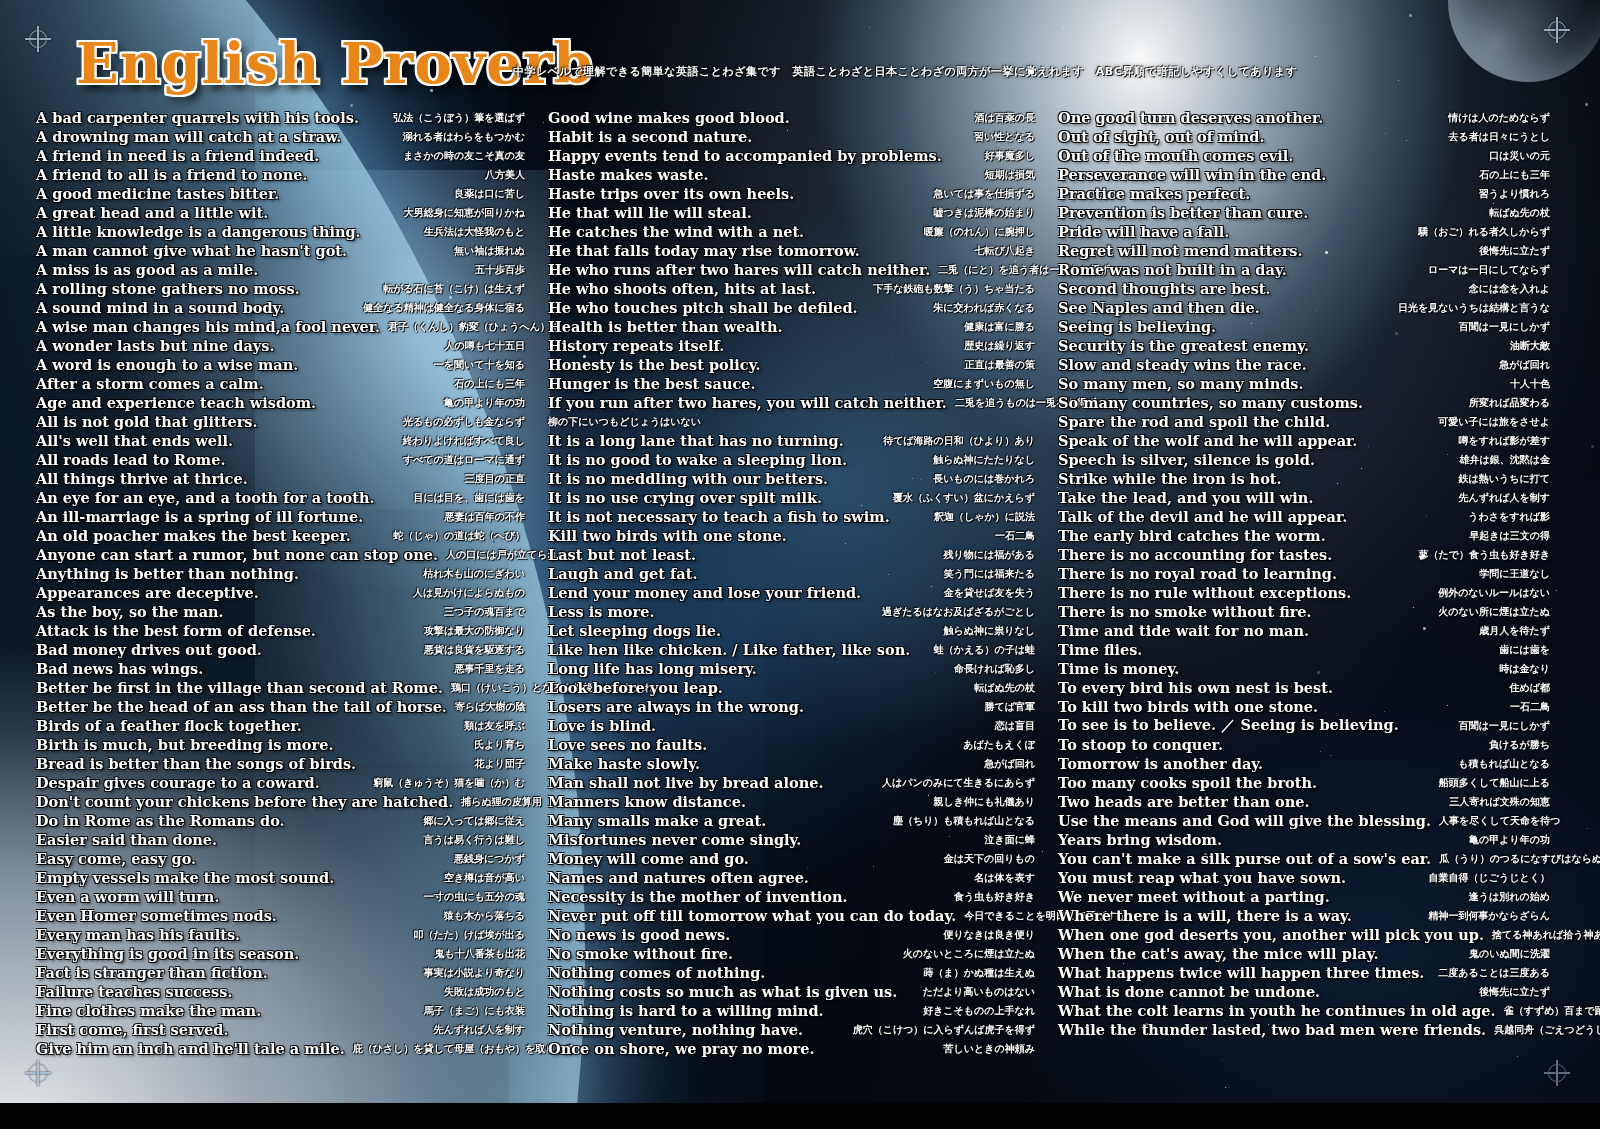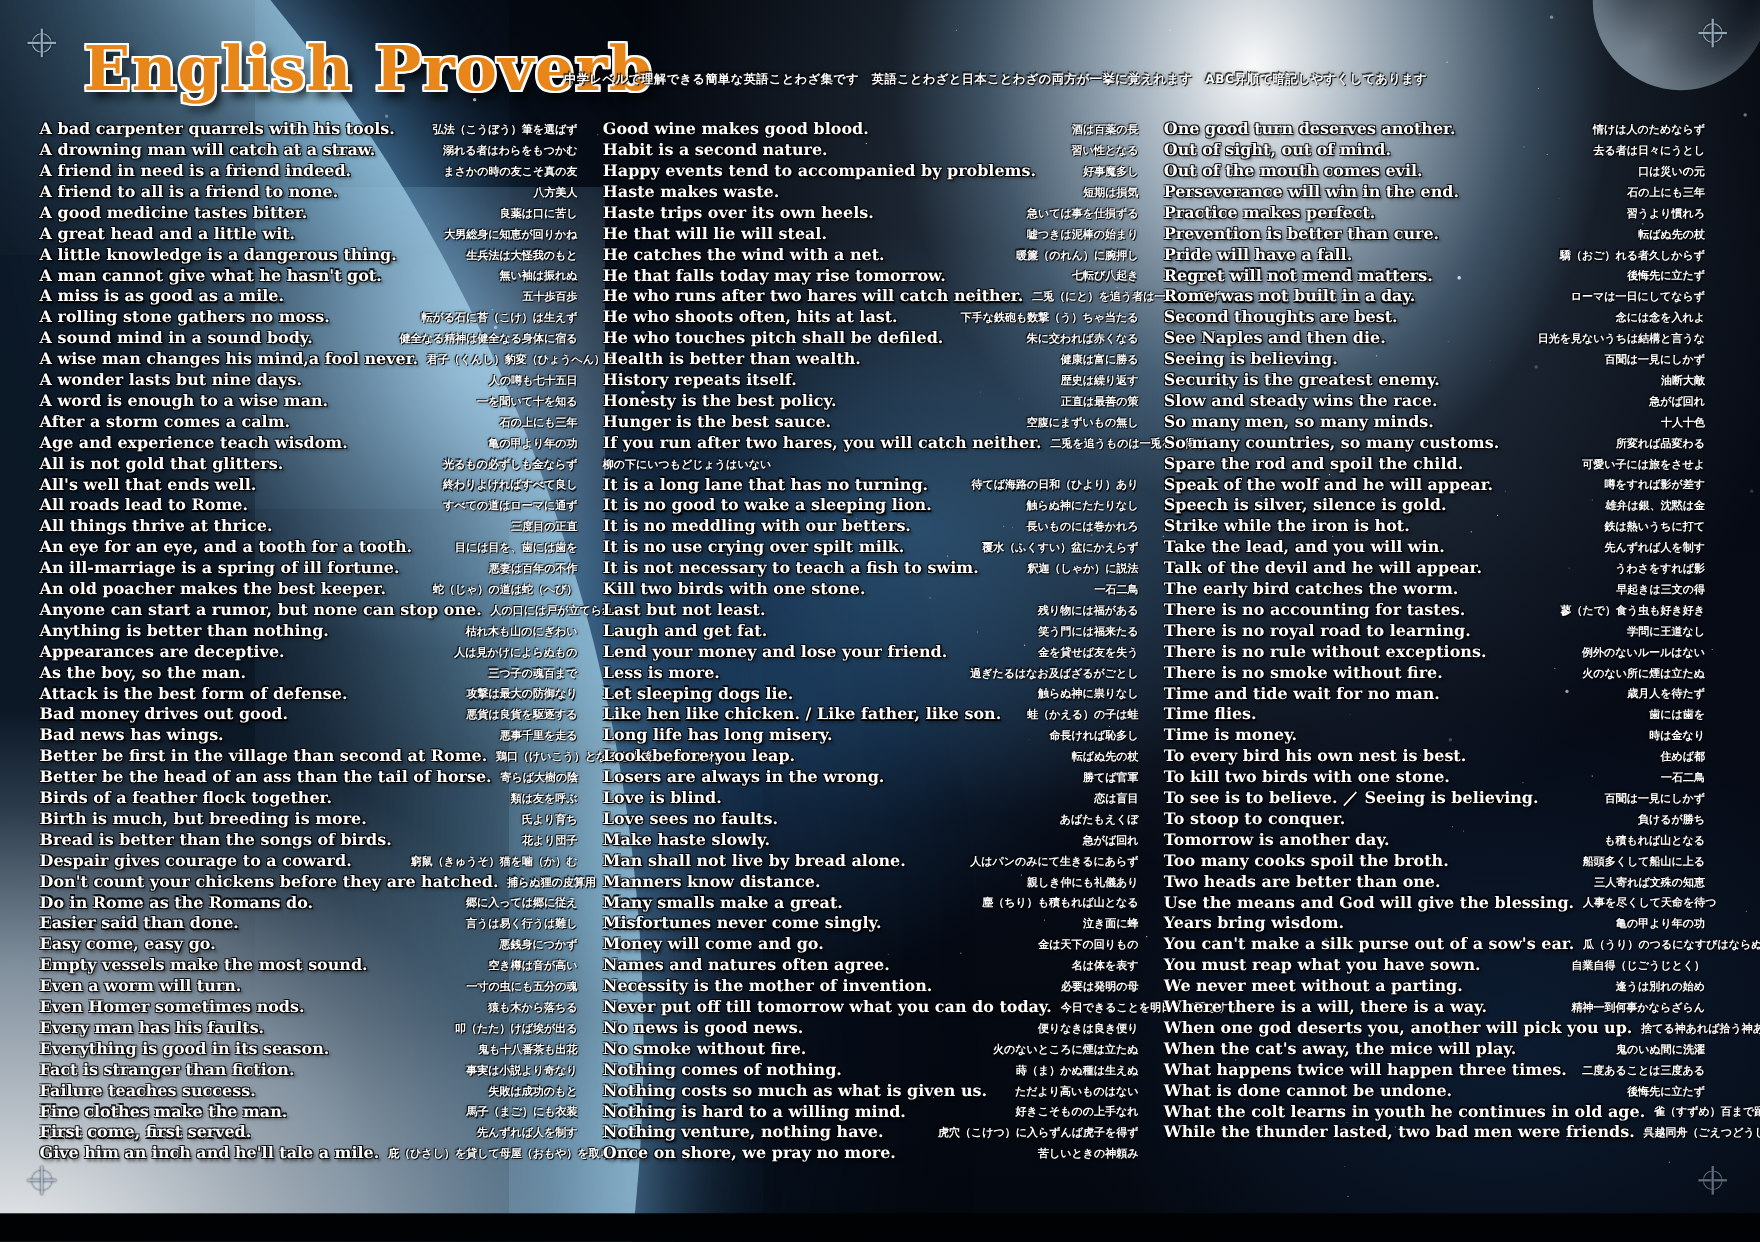--- a/index.html
+++ b/index.html
@@ -487,21 +487,21 @@
       <div class="row">
         <span class="en">Money will come and go.</span>
         <span class="ja">金は天下の回りもの</span>
       </div>
       <div class="row">
         <span class="en">Names and natures often agree.</span>
         <span class="ja">名は体を表す</span>
       </div>
       <div class="row">
         <span class="en">Necessity is the mother of invention.</span>
-        <span class="ja">必要は発明の母</span>
+        <span class="ja">食う虫も好き好き</span>
       </div>
       <div class="row">
         <span class="en">Never put off till tomorrow what you can do today.</span>
         <span class="ja">今日できることを明日まで延ばすな</span>
       </div>
       <div class="row">
         <span class="en">No news is good news.</span>
         <span class="ja">便りなきは良き便り</span>
       </div>
       <div class="row">

